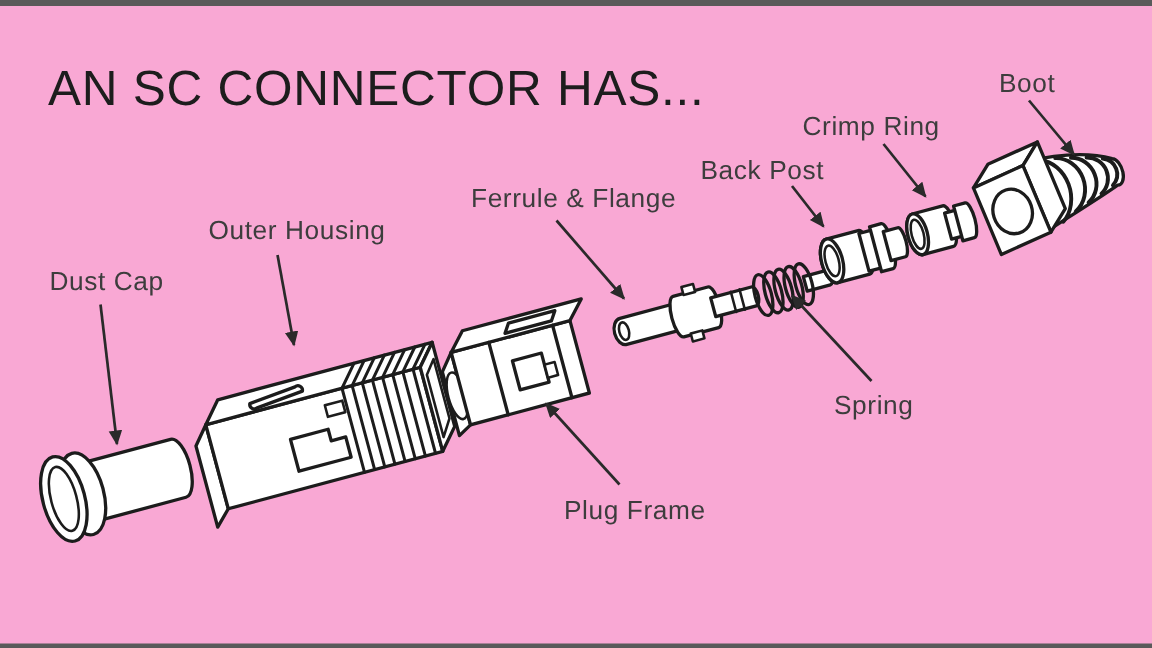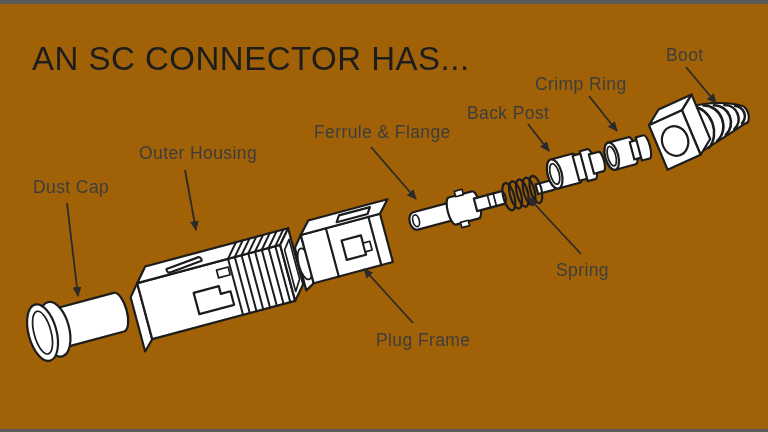--- a/index.html
+++ b/index.html
@@ -1,18 +1,18 @@
 <!DOCTYPE html>
 <html><head>
 <meta charset="utf-8">
 <style>
   html,body{margin:0;padding:0;}
   body{width:768px;height:432px;overflow:hidden;background:#fdfdfd;
        font-family:"Liberation Sans",sans-serif;}
-  .stage{position:relative;width:768px;height:432px;background:#a16207;}
+  .stage{position:relative;width:768px;height:432px;background:#f9a8d4;}
   .edge-bar{position:absolute;left:0;width:768px;background:#5a5a5a;}
   .edge-bar.top{top:0;height:4px;}
   .edge-bar.bottom{bottom:0;height:3px;}
   .title{position:absolute;left:32px;top:40px;font-size:33px;letter-spacing:.5px;
          color:#1d1d1d;font-weight:400;white-space:nowrap;}
   svg.diagram{position:absolute;left:0;top:0;}
   .part path,.part ellipse{stroke:#1c1c1c;stroke-width:2.2;fill:#ffffff;
          stroke-linejoin:round;stroke-linecap:round;}
   .part .thin{stroke-width:1.7;}
   .part .wire{fill:none;}

